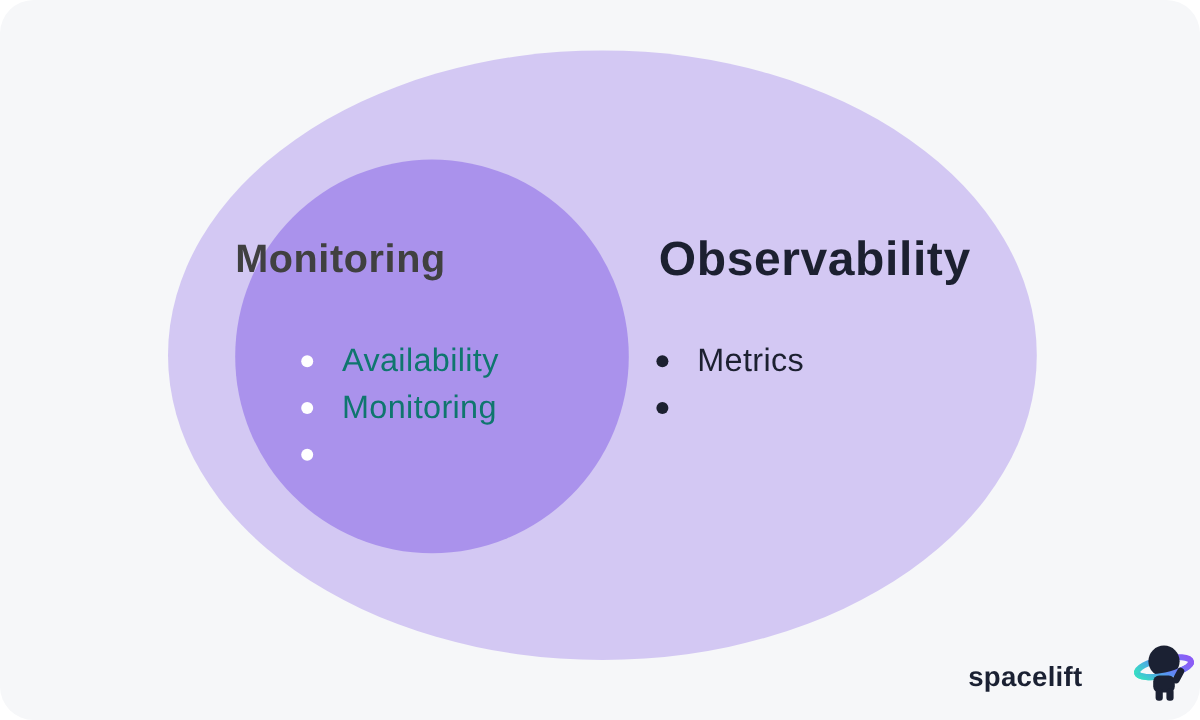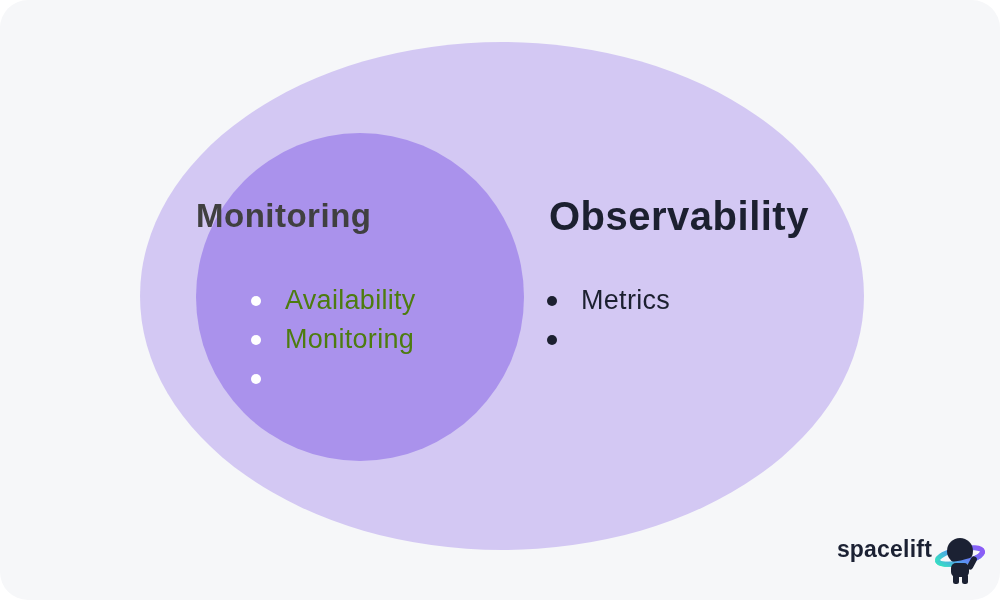--- a/index.html
+++ b/index.html
@@ -69,36 +69,37 @@
   .row {
     display: flex;
     align-items: center;
     height: 39px;
     gap: 24px;
   }
   .row .label {
     font-size: 27px;
     letter-spacing: 0.3px;
   }
-  .monitoring-list .label { color: #4d7c0f; }
+  .monitoring-list .label { color: #0f766e; }
   .observability-list .label { color: #1c2030; }
   .dot {
     width: 10px;
     height: 10px;
     border-radius: 50%;
     flex: 0 0 auto;
   }
   .dot-white { background: #ffffff; }
   .dot-dark { background: #1c2030; }
   .brand {
     position: absolute;
-    right: 14px;
+    right: 4px;
     bottom: 12px;
     display: flex;
-    align-items: flex-start;
+    align-items: flex-end;
+    gap: 40px;
   }
   .brand-text {
     font-size: 23px;
     font-weight: 700;
     color: #1b2133;
     letter-spacing: 0.2px;
     margin-bottom: 10px;
   }
   .brand-icon-svg {
     width: 52px;

